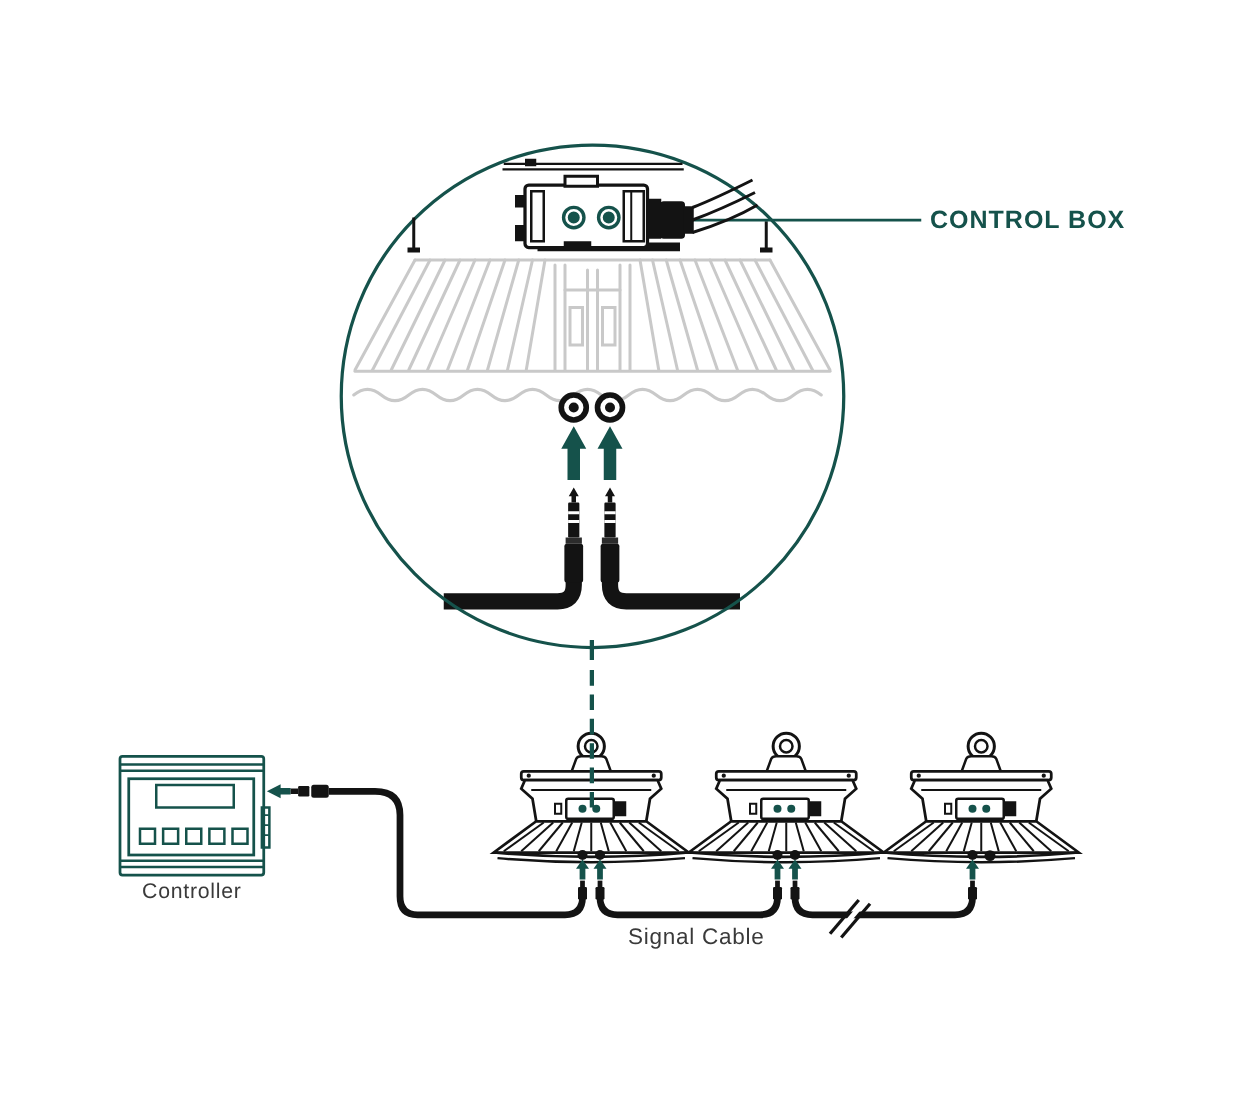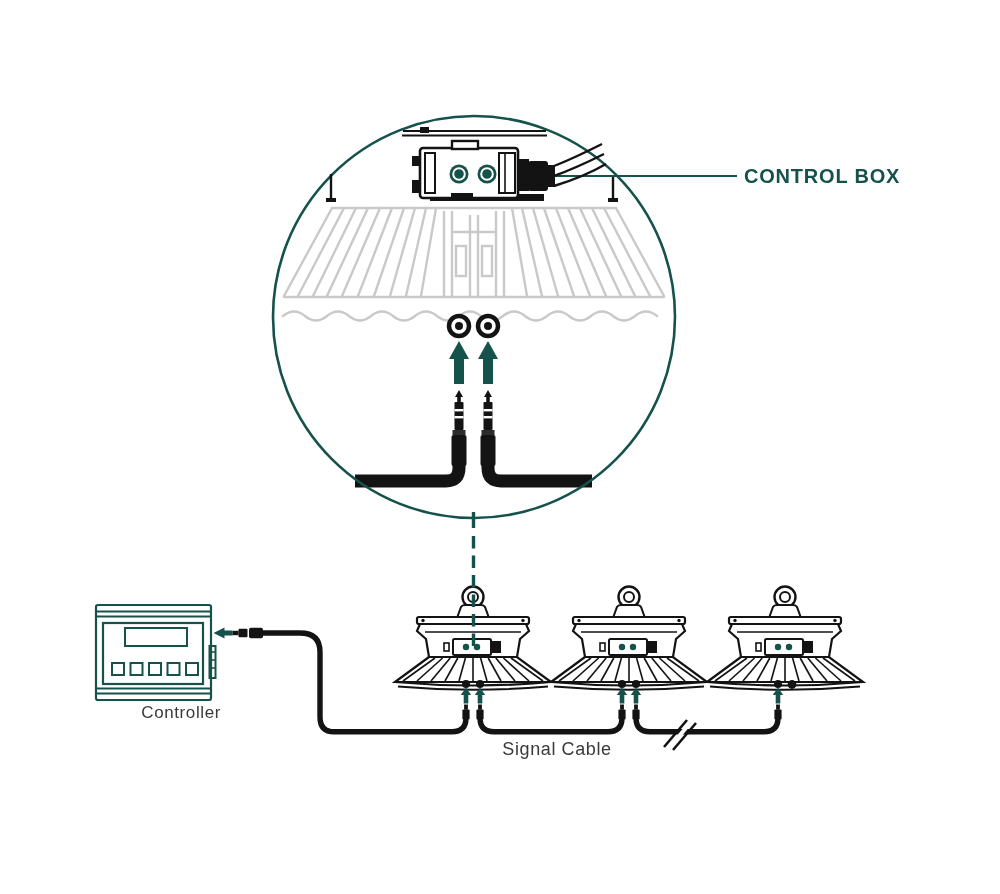--- a/index.html
+++ b/index.html
@@ -20,21 +20,21 @@
   .wf{fill:#ffffff;}
   .ts{stroke:var(--accent-teal);fill:none;}
   .tf{fill:var(--accent-teal);stroke:none;}
   .gs{stroke:var(--fin-gray);fill:none;}
   .lbl{position:absolute;white-space:nowrap;}
   .lbl-controlbox{
     left:744px;top:165px;font-size:20px;font-weight:bold;
     color:var(--accent-teal);letter-spacing:0.8px;text-align:center;
   }
   .lbl-controller{
-    left:86px;top:703px;width:135px;text-align:right;
+    left:86px;top:703px;width:135px;text-align:center;
     font-size:17px;color:var(--label-gray);letter-spacing:0.6px;
   }
   .lbl-signalcable{
     left:489px;top:739px;width:136px;text-align:center;
     font-size:18px;color:var(--label-gray);letter-spacing:0.6px;
   }
 </style>
 </head>
 <body>
 

